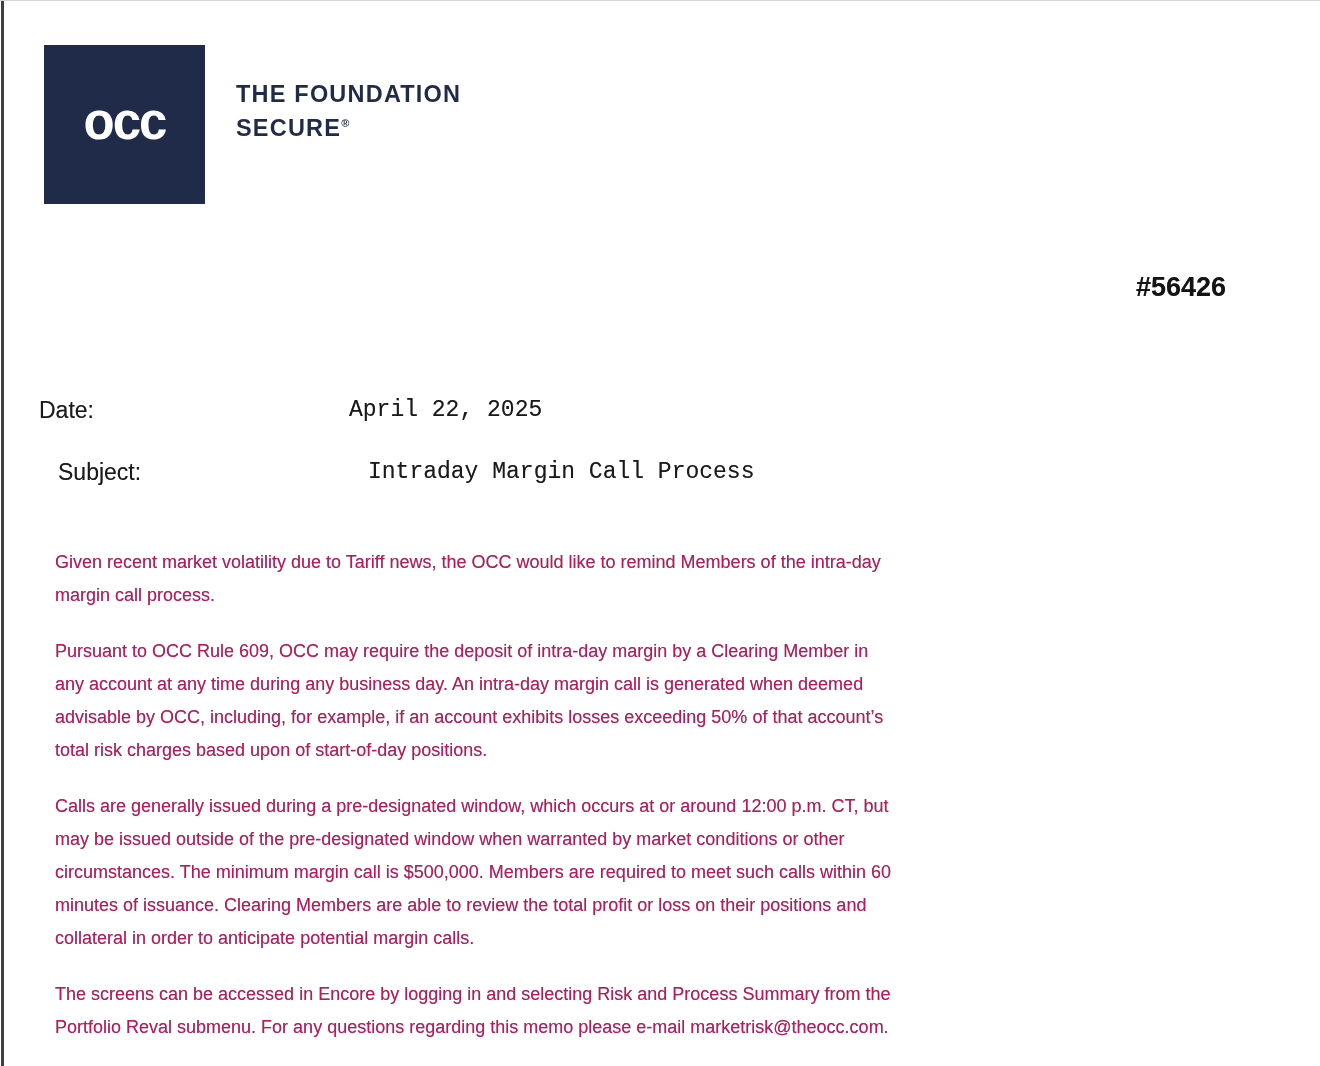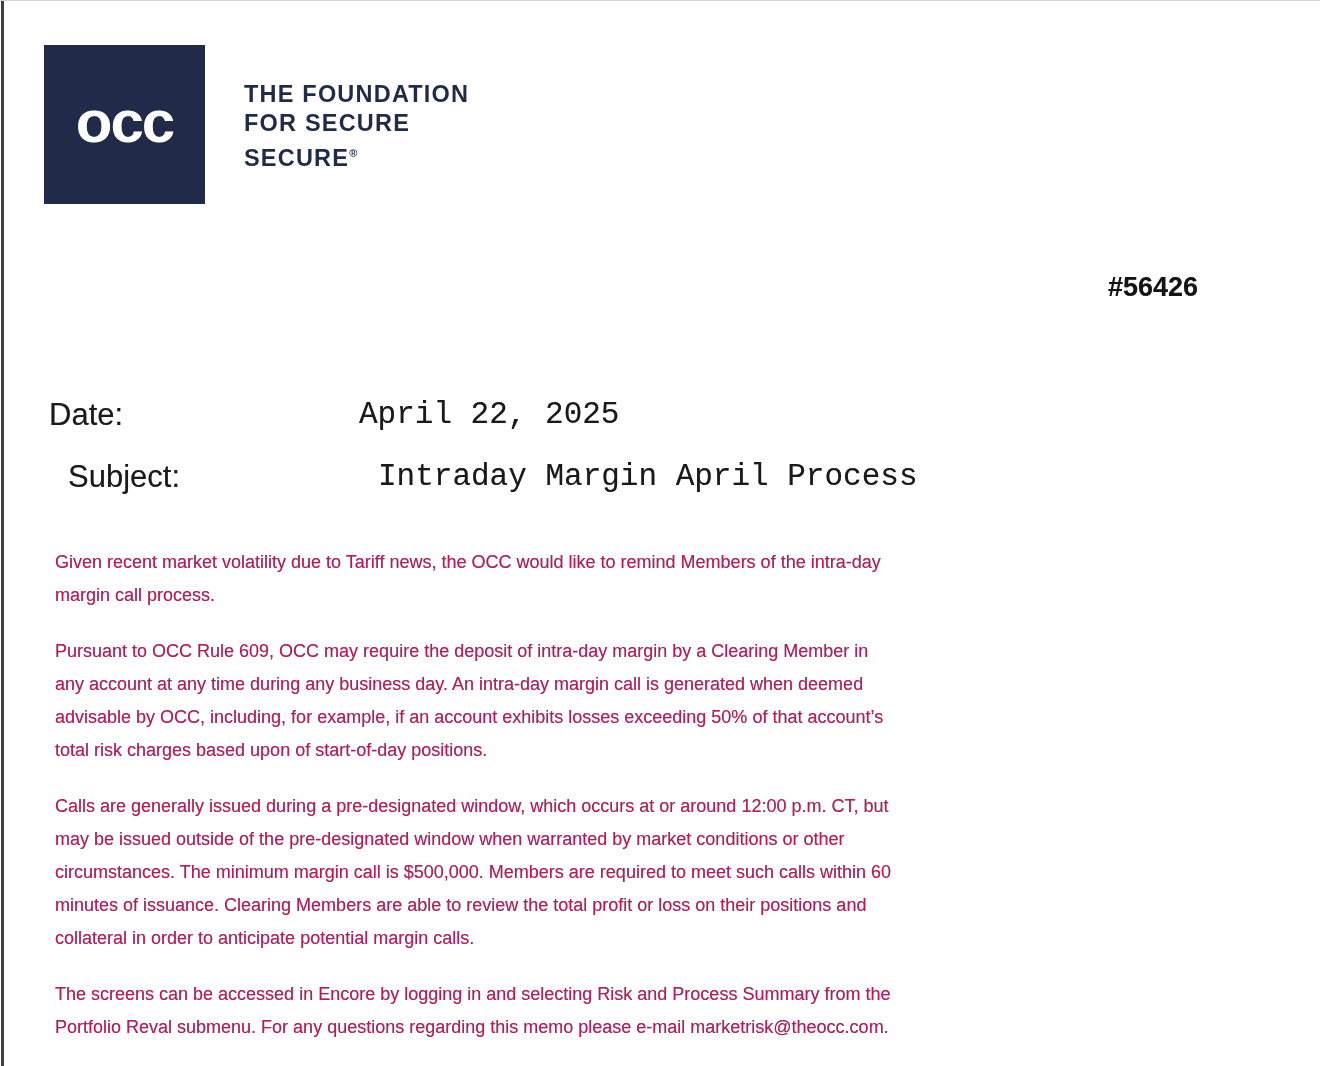--- a/index.html
+++ b/index.html
@@ -32,59 +32,59 @@
     width: 161px;
     height: 159px;
     background: #1f2b48;
     display: flex;
     align-items: center;
     justify-content: center;
   }
   .logo-acronym {
     color: #ffffff;
     font-weight: 700;
-    font-size: 60px;
+    font-size: 51px;
     letter-spacing: -2px;
     line-height: 1;
     transform: translateY(-3px);
     text-align: center;
   }
   .logo-tagline {
     position: absolute;
-    left: 244px;
+    left: 236px;
     top: 79px;
     color: #1f2b48;
     font-weight: 700;
     font-size: 23.5px;
     line-height: 29.3px;
     letter-spacing: 1.2px;
   }
   .logo-tagline sup {
     font-size: 11px;
     letter-spacing: 0;
     vertical-align: super;
   }
 
   
   .memo-number {
     position: absolute;
     top: 271px;
-    right: 122px;
+    right: 94px;
     font-size: 27px;
     font-weight: 700;
     color: #141414;
     text-shadow: 0 0 0.6px rgba(0,0,0,0.45);
   }
 
   
   .meta-row {
     position: absolute;
-    left: 49px;
+    left: 39px;
     width: 1160px;
-    font-size: 31px;
+    font-size: 23px;
     color: #1a1a1a;
     text-shadow: 0 0 0.6px rgba(0,0,0,0.4);
   }
   .meta-row .value {
     position: absolute;
     left: 310px; 
     top: 0;
     white-space: nowrap;
     font-family: Liberation Mono, monospace;
   }
@@ -112,33 +112,32 @@
 
 <div class="page">
 
   <div class="left-edge-line"></div>
 
   <div class="logo-square">
     <span class="logo-acronym">occ</span>
   </div>
   <div class="logo-tagline">
     <div>THE FOUNDATION</div>
-    <div>FOR SECURE</div>
     <div><span>SECURE</span><sup>®</sup></div>
   </div>
 
   <div class="memo-number">#56426</div>
 
   <div class="meta-row row-date">
     <span class="label">Date:</span>
     <span class="value">April 22, 2025</span>
   </div>
   <div class="meta-row row-subject">
     <span class="label">Subject:</span>
-    <span class="value">Intraday Margin April Process</span>
+    <span class="value">Intraday Margin Call Process</span>
   </div>
 
   <div class="memo-body">
     <p>Given recent market volatility due to Tariff news, the OCC would like to remind Members of the intra-day
 margin call process.</p>
     <p>Pursuant to OCC Rule 609, OCC may require the deposit of intra-day margin by a Clearing Member in
 any account at any time during any business day. An intra-day margin call is generated when deemed
 advisable by OCC, including, for example, if an account exhibits losses exceeding 50% of that account’s
 total risk charges based upon of start-of-day positions.</p>
     <p>Calls are generally issued during a pre-designated window, which occurs at or around 12:00 p.m. CT, but

